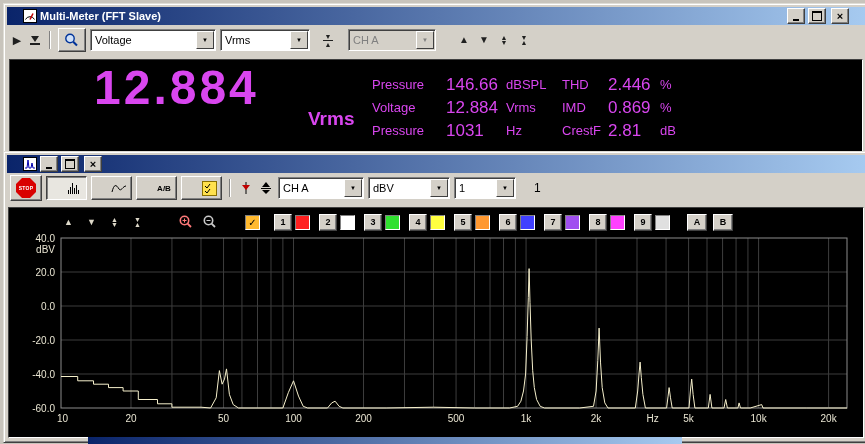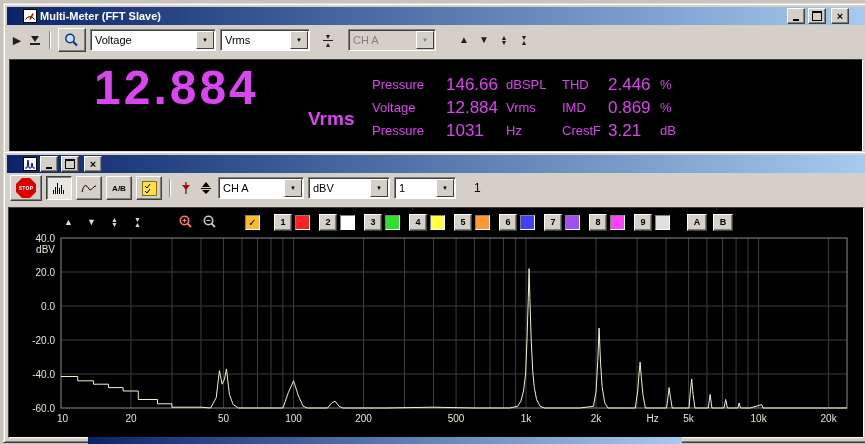--- a/index.html
+++ b/index.html
@@ -7,21 +7,21 @@
   .win{position:absolute;background:#D4D0C8;border:1px solid;border-color:#DFDDD6 #404040 #404040 #DFDDD6;box-shadow:inset 1px 1px 0 #FFFFFF,inset -1px -1px 0 #808080;padding:3px;}
   .titlebar{height:18px;background:linear-gradient(to right,#0A246A,#A6CAF0);display:flex;align-items:center;gap:3px;padding:0 16px;}
   .titlebar-title{flex:1;color:#fff;font-size:11px;font-weight:bold;white-space:nowrap;overflow:hidden;}
   .win-btn{width:16px;height:14px;background:#D4D0C8;border:1px solid;border-color:#fff #404040 #404040 #fff;box-shadow:inset -1px -1px 0 #808080;display:flex;align-items:center;justify-content:center;flex:none;}
   .g-min{width:6px;height:2px;background:#000;margin-top:7px;display:block;}
   .g-max{width:8px;height:7px;border:1px solid #000;border-top-width:2px;display:block;}
   .win-btn.close{margin-left:2px;font-size:11px;font-weight:bold;line-height:10px;}
   .toolbar{height:26px;display:flex;align-items:center;padding:2px 3px;gap:4px;}
   .tb-sep{width:0;height:18px;border-left:1px solid #808080;border-right:1px solid #fff;margin:0 3px;flex:none;}
   .tb-btn{height:22px;width:26px;background:#D4D0C8;border:1px solid;border-color:#fff #404040 #404040 #fff;box-shadow:inset -1px -1px 0 #808080;display:flex;align-items:center;justify-content:center;flex:none;}
-  .tb-btn.w24{width:24px;}
+  .tb-btn.w24{width:24px;padding-left:15px;}
   .tb-btn.pressed{border-color:#404040 #fff #fff #404040;box-shadow:inset 1px 1px 0 #808080;background:#E8E6E0;}
   .flat-icon{display:flex;align-items:center;justify-content:center;flex:none;color:#202020;}
   .combo{height:20px;background:#fff;border:1px solid;border-color:#808080 #fff #fff #808080;box-shadow:inset 1px 1px 0 #404040;display:flex;align-items:center;position:relative;font-size:11px;color:#000;padding:0 18px 0 4px;flex:none;}
   .combo .cval{white-space:nowrap;overflow:hidden;}
   .combo .dbtn{position:absolute;top:1px;right:1px;bottom:1px;width:16px;background:#D4D0C8;border:1px solid;border-color:#fff #404040 #404040 #fff;display:flex;align-items:center;justify-content:center;font-size:6px;color:#000;}
   .combo.disabled{background:#D4D0C8;color:#808080;}
   .combo.disabled .dbtn{color:#808080;}
   .stack{display:flex;flex-direction:column;align-items:center;line-height:5px;font-size:7px;}
   .arr{font-size:10px;line-height:12px;width:16px;text-align:center;}
   .meter-display{margin:4px 2px 0;height:92px;background:#000;border:1px solid;border-color:#404040 #fff #fff #404040;position:relative;color:#d946ef;}
@@ -135,21 +135,21 @@
         <span class="stat-label">Voltage</span>
         <span class="stat-value">12.884</span>
         <span class="stat-label">Vrms</span>
         <span class="stat-label">IMD</span>
         <span class="stat-value">0.869</span>
         <span class="stat-label">%</span>
         <span class="stat-label">Pressure</span>
         <span class="stat-value">1031</span>
         <span class="stat-label">Hz</span>
         <span class="stat-label">CrestF</span>
-        <span class="stat-value">3.21</span>
+        <span class="stat-value">2.81</span>
         <span class="stat-label">dB</span>
       </div>
   </div>
 </div>
 
 <div class="win" style="left:3px;top:151px;width:858px;height:284px;">
   <div class="titlebar">
     <svg width="14" height="14">
         <rect x="0.5" y="0.5" width="13" height="13" fill="#fff" stroke="#000"></rect>
         <polyline points="2,11 4,11 5,3 6,11 8,11 9,6 10,11 12,11" fill="none" stroke="#0000B0"></polyline>

